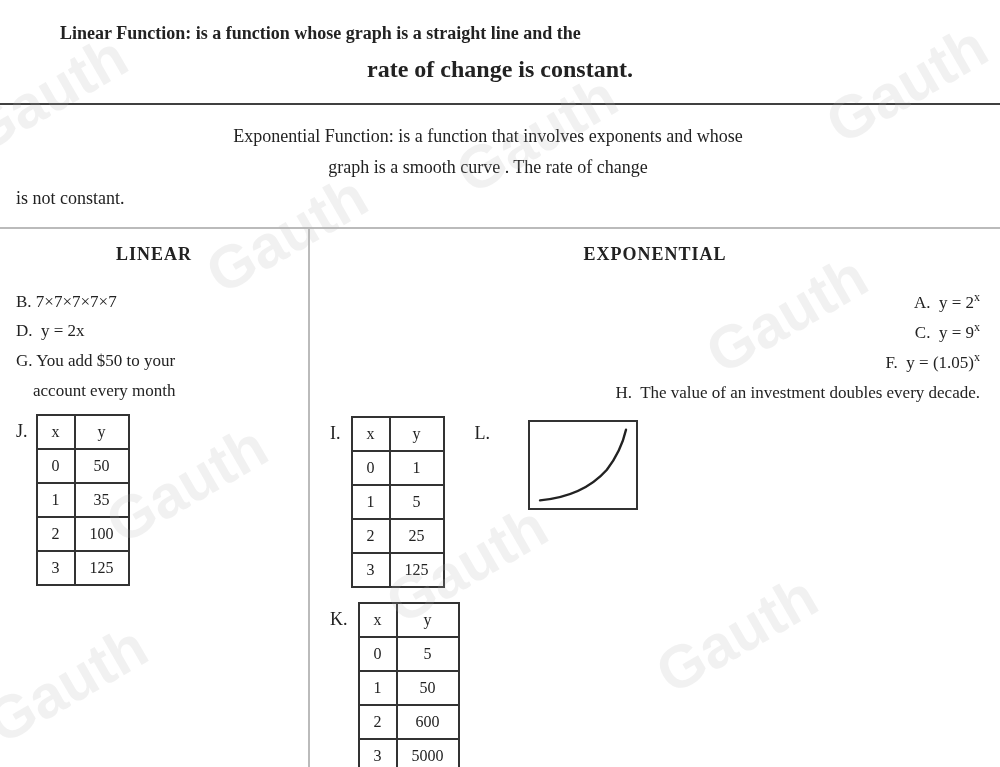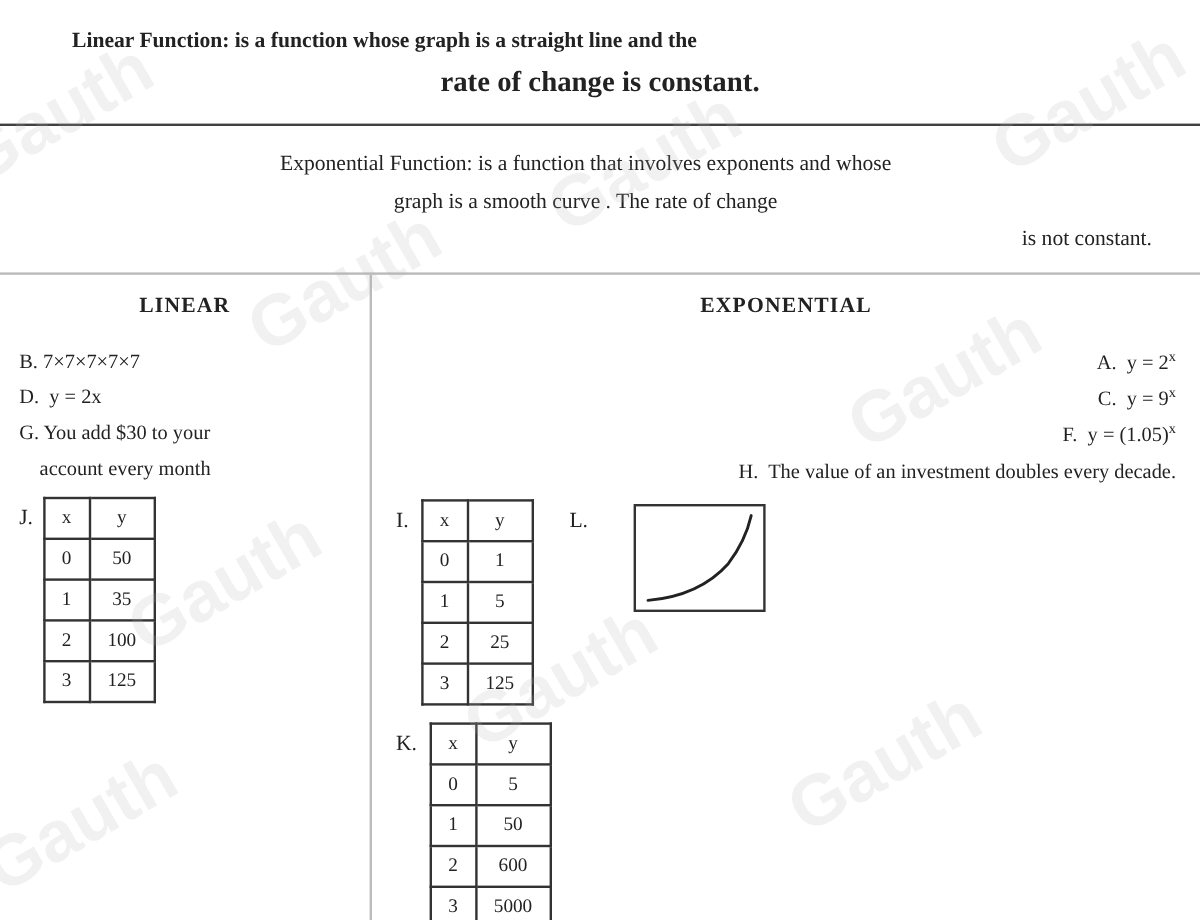--- a/index.html
+++ b/index.html
@@ -71,21 +71,21 @@
       text-align: center;
     }
 
     .section-exponential .line2 {
       font-size: 18px;
       text-align: center;
     }
 
     .section-exponential .line3 {
       font-size: 18px;
-      text-align: right;
+      text-align: left;
     }
 
     
     .section-bottom {
       display: flex;
       flex-direction: row;
       height: calc(767px - 200px);
     }
 
     .col-linear {
@@ -226,21 +226,21 @@
     <div class="line2">graph is a smooth  curve . The rate of change</div>
     <div class="line3">is  not constant.</div>
   </div>
 
   <div class="section-bottom handwritten">
 
     <div class="col-linear">
       <div class="col-title">LINEAR</div>
       <div>B. 7×7×7×7×7</div>
       <div>D.&nbsp; y = 2x</div>
-      <div>G. You add $30 to your</div>
+      <div>G. You add $50 to your</div>
       <div>&nbsp;&nbsp;&nbsp;&nbsp;account every month</div>
 
       <div class="j-row">
         <span class="j-label">J.</span>
         <table class="data-table">
           <tbody>
               <tr>
             <th>x</th>
             <th>y</th>
           </tr>

